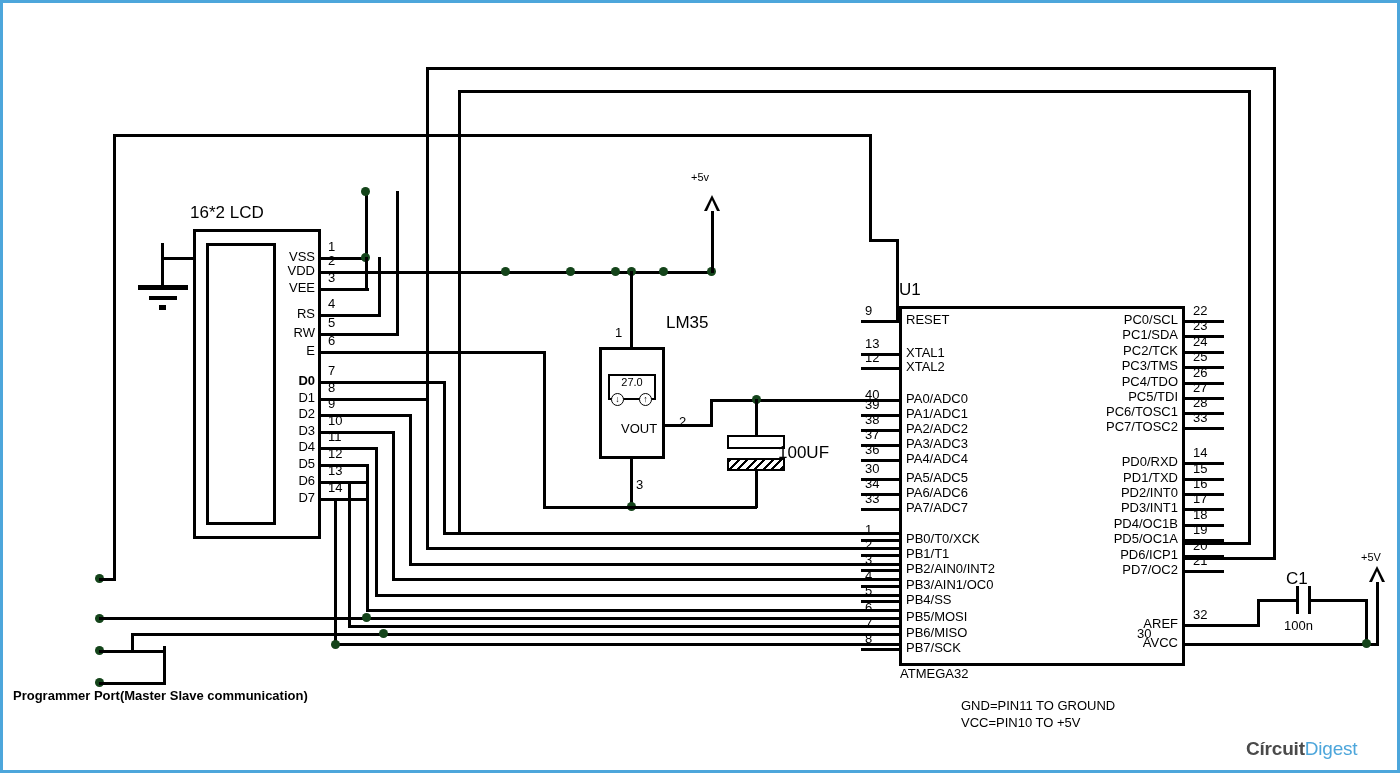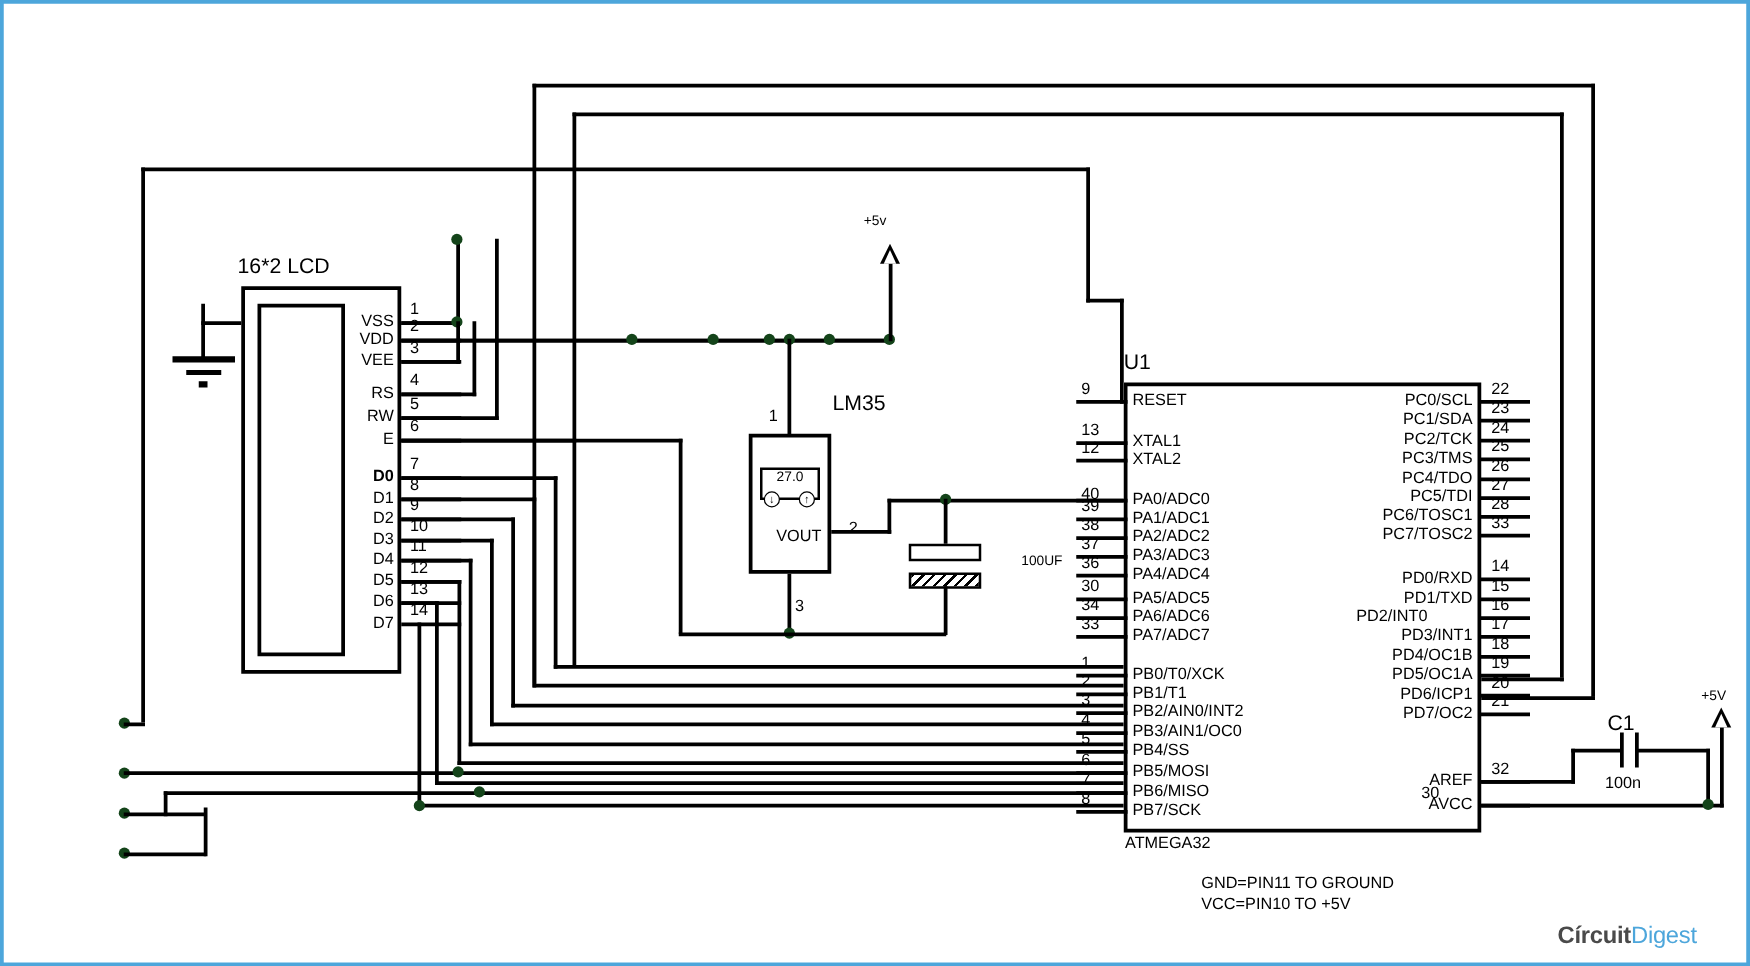--- a/index.html
+++ b/index.html
@@ -181,20 +181,21 @@
 
   <div class="w hw" style="left:96px;top:647px;width:66px;"></div>
   <div class="w vw" style="left:128px;top:630px;height:20px;"></div>
   <div class="w hw" style="left:128px;top:630px;width:769px;"></div>
   <div class="dot" style="left:376px;top:626px;"></div>
 
   <div class="w hw" style="left:96px;top:679px;width:66px;"></div>
   <div class="w vw" style="left:160px;top:643px;height:39px;"></div>
   <div class="dot" style="left:328px;top:637px;"></div>
 
+  <div class="t bold" style="left:10px;top:685px;font-size:13px;">Programmer Port(Master Slave communication)</div>
 
   <div class="w hw" style="left:318px;top:268px;width:394px;"></div>
   <div class="dot" style="left:498px;top:264px;"></div>
   <div class="dot" style="left:563px;top:264px;"></div>
   <div class="dot" style="left:608px;top:264px;"></div>
   <div class="dot" style="left:624px;top:264px;"></div>
   <div class="dot" style="left:656px;top:264px;"></div>
   <div class="dot" style="left:704px;top:264px;"></div>
 
   <div class="t small" style="left:688px;top:168px;">+5v</div>
@@ -224,21 +225,21 @@
   <div class="t pinnum" style="left:633px;top:474px;">3</div>
   <div class="dot" style="left:624px;top:499px;"></div>
   <div class="w hw" style="left:540px;top:503px;width:214px;"></div>
   <div class="w vw" style="left:540px;top:348px;height:156px;"></div>
   <div class="w hw" style="left:318px;top:348px;width:225px;"></div>
 
   <div class="w vw" style="left:752px;top:396px;height:38px;"></div>
   <div class="cap-plate" style="left:724px;top:432px;width:58px;height:14px;"></div>
   <div class="cap-hatch" style="left:724px;top:455px;width:58px;height:13px;"></div>
   <div class="w vw" style="left:752px;top:466px;height:39px;"></div>
-  <div class="t" style="left:814px;top:440px;font-size:11px;">100UF</div>
+  <div class="t" style="left:775px;top:440px;font-size:17px;">100UF</div>
 
   <div class="t title" style="left:896px;top:277px;">U1</div>
   <div class="box" style="left:896px;top:303px;width:286px;height:360px;"></div>
   <div class="t pinlabel" style="left:897px;top:663px;">ATMEGA32</div>
 
   <div id="mcu-left-pins">
       <div class="w hw" style="left: 858px; top: 317px; width: 41px;"></div>
       <div class="t pinnum" style="left: 862px; top: 300px;">9</div>
       <div class="t pinlabel" style="left: 903px; top: 309px;">RESET</div>
       <div class="w hw" style="left: 858px; top: 350px; width: 41px;"></div>
@@ -322,21 +323,21 @@
       <div class="t pinnum" style="left: 1190px; top: 407px;">33</div>
       <div class="t pinlabel r" style="left: 1000px; top: 416px; width: 175px;">PC7/TOSC2</div>
       <div class="w hw" style="left: 1180px; top: 459px; width: 41px;"></div>
       <div class="t pinnum" style="left: 1190px; top: 442px;">14</div>
       <div class="t pinlabel r" style="left: 1000px; top: 451px; width: 175px;">PD0/RXD</div>
       <div class="w hw" style="left: 1180px; top: 475px; width: 41px;"></div>
       <div class="t pinnum" style="left: 1190px; top: 458px;">15</div>
       <div class="t pinlabel r" style="left: 1000px; top: 467px; width: 175px;">PD1/TXD</div>
       <div class="w hw" style="left: 1180px; top: 490px; width: 41px;"></div>
       <div class="t pinnum" style="left: 1190px; top: 473px;">16</div>
-      <div class="t pinlabel r" style="left: 964px; top: 482px; width: 175px;">PD2/INT0</div>
+      <div class="t pinlabel r" style="left: 1000px; top: 482px; width: 175px;">PD2/INT0</div>
       <div class="w hw" style="left: 1180px; top: 505px; width: 41px;"></div>
       <div class="t pinnum" style="left: 1190px; top: 488px;">17</div>
       <div class="t pinlabel r" style="left: 1000px; top: 497px; width: 175px;">PD3/INT1</div>
       <div class="w hw" style="left: 1180px; top: 521px; width: 41px;"></div>
       <div class="t pinnum" style="left: 1190px; top: 504px;">18</div>
       <div class="t pinlabel r" style="left: 1000px; top: 513px; width: 175px;">PD4/OC1B</div>
       <div class="w hw" style="left: 1180px; top: 536px; width: 41px;"></div>
       <div class="t pinnum" style="left: 1190px; top: 519px;">19</div>
       <div class="t pinlabel r" style="left: 1000px; top: 528px; width: 175px;">PD5/OC1A</div>
       <div class="w hw" style="left: 1180px; top: 552px; width: 41px;"></div>

